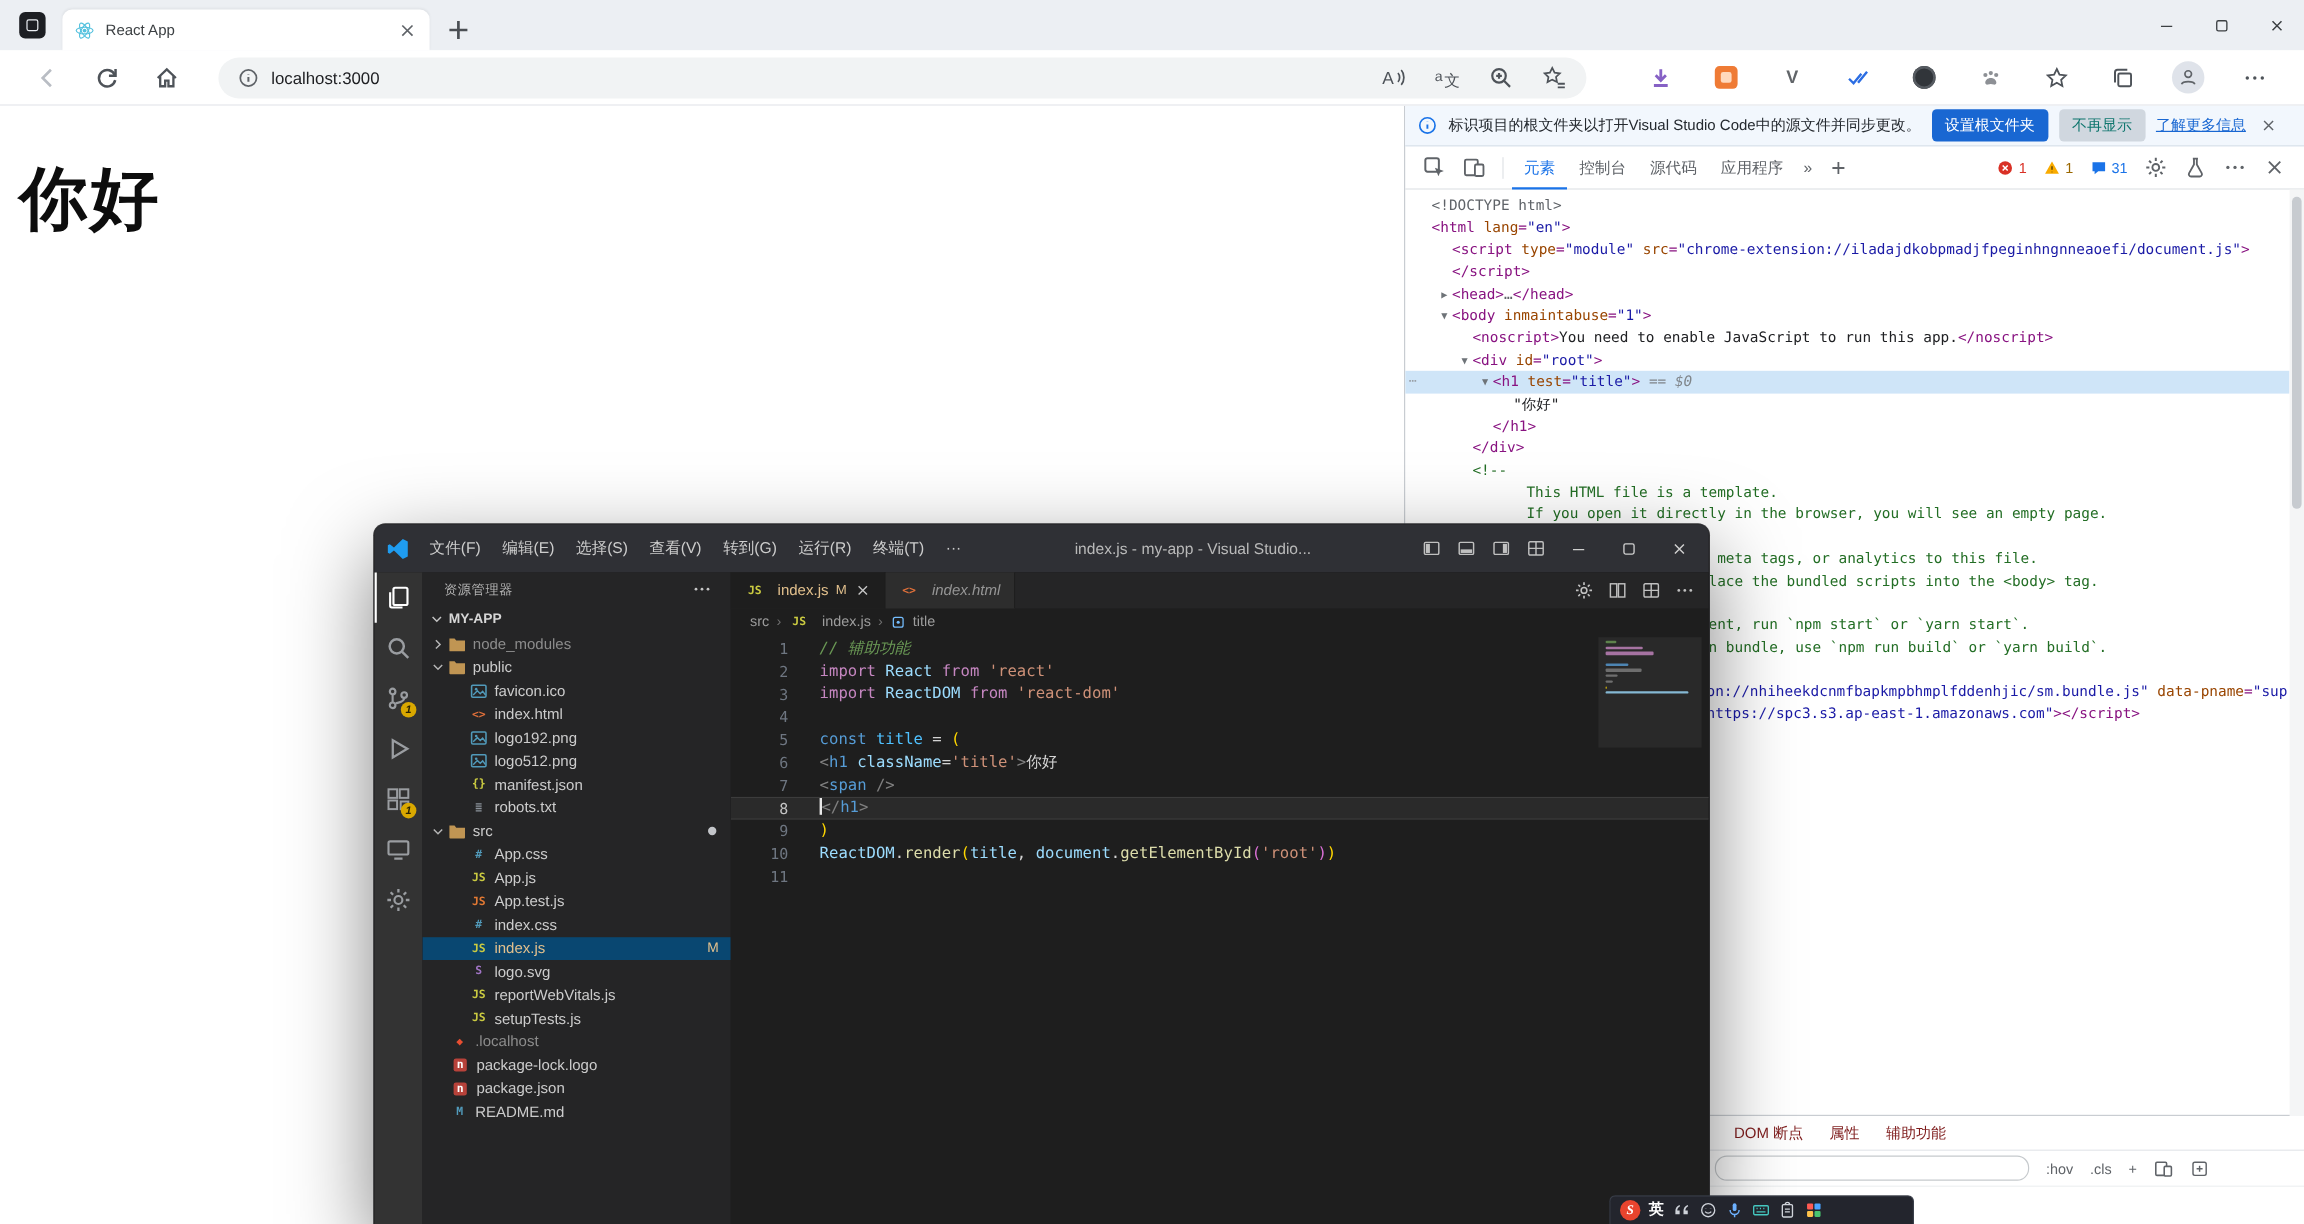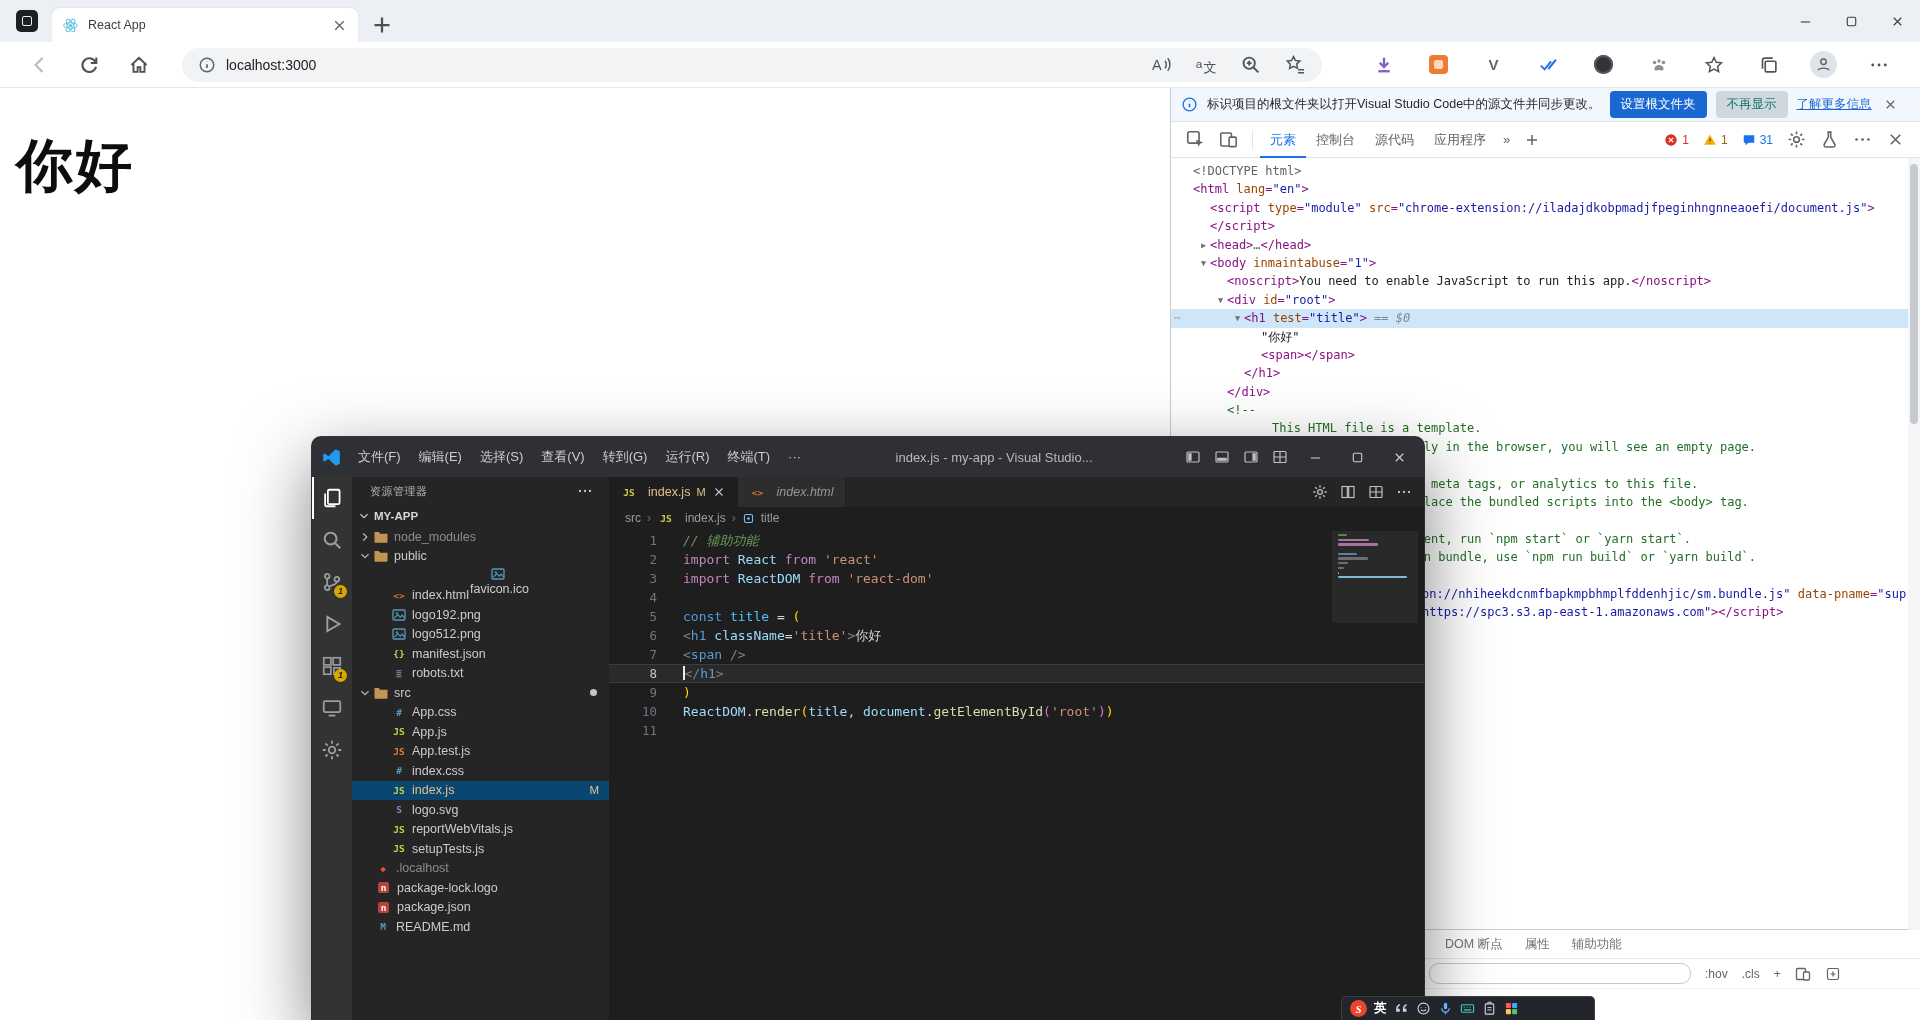--- a/index.html
+++ b/index.html
@@ -69,21 +69,21 @@
   #dt-tree{position:absolute;top:70px;left:0;right:12px;height:772px;overflow:hidden;font-family:"DejaVu Sans Mono",monospace;font-size:12px;padding-top:4px;}
   .dtl{height:18.4px;line-height:18.4px;white-space:pre;position:relative;}
   .dtl.sel{background:var(--sel,#cfe5f8);}
   .gut{position:absolute;left:3px;top:0;color:#9aa0a6;font-size:11px;}
   .arr{display:inline-block;width:13px;margin-left:-13px;color:#6e7378;font-size:8.5px;text-align:center;vertical-align:1px;}
   .c-tag{color:var(--tag,#881280);} .c-attr{color:var(--attr,#994500);} .c-val{color:var(--val,#1a1aa6);}
   .c-txt{color:var(--txt,#202124);} .c-com{color:var(--com,#236e25);} .c-doc{color:#5f6368;}
   .c-dol{color:#80868b;font-style:italic;}
   #dt-bottom{position:absolute;left:0;right:0;bottom:0;height:90px;border-top:1px solid #c9cdd2;background:#fff;}
   #dt-subtabs{height:29px;border-bottom:1px solid #e4e7ea;display:flex;align-items:center;padding-left:263px;box-sizing:border-box;}
-  .stab{font-size:12.5px;color:#737373;padding:0 11px;white-space:nowrap;}
+  .stab{font-size:12.5px;color:#7f1d1d;padding:0 11px;white-space:nowrap;}
   #dt-filter{height:30px;display:flex;align-items:center;padding-left:258px;gap:14px;border-bottom:1px solid #eef0f2;box-sizing:border-box;}
   .fbox{width:260px;height:19px;border:1px solid #c6cacd;border-radius:10px;background:#fff;}
   .fctl{font-size:12px;color:#5f6368;}
   .fic{width:16px;height:16px;color:#5f6368;}
   #dt-scroll{position:absolute;top:70px;right:0;width:12px;bottom:90px;background:#f4f5f6;}
   #dt-scroll .thumb{position:absolute;top:6px;left:2px;width:8px;height:260px;background:#c7cbd0;border-radius:4px;}
 
   
   #vscode{position:absolute;left:312px;top:437px;width:1112px;height:583px;background:#1e1e1e;border-radius:9px 9px 0 0;
     box-shadow:0 24px 70px rgba(0,0,0,.5),0 0 0 1px #3b3b3e;z-index:40;overflow:hidden;color:#ccc;}
@@ -428,21 +428,20 @@
         <div class="dtl"><span style="padding-left: 22px; display: inline-block;"><span class="c-doc">&lt;!DOCTYPE html&gt;</span></span></div>
         <div class="dtl"><span style="padding-left: 22px; display: inline-block;"><span class="c-tag">&lt;html </span><span class="c-attr">lang</span><span class="c-tag">=</span><span class="c-val">"en"</span><span class="c-tag">&gt;</span></span></div>
         <div class="dtl"><span style="padding-left: 39px; display: inline-block;"><span class="c-tag">&lt;script </span><span class="c-attr">type</span><span class="c-tag">=</span><span class="c-val">"module"</span><span class="c-txt"> </span><span class="c-attr">src</span><span class="c-tag">=</span><span class="c-val">"chrome-extension://iladajdkobpmadjfpeginhngnneaoefi/document.js"</span><span class="c-tag">&gt;</span></span></div>
         <div class="dtl"><span style="padding-left: 39px; display: inline-block;"><span class="c-tag">&lt;/script&gt;</span></span></div>
         <div class="dtl"><span style="padding-left: 39px; display: inline-block;"><span class="arr">▶</span><span class="c-tag">&lt;head&gt;</span><span class="c-doc">…</span><span class="c-tag">&lt;/head&gt;</span></span></div>
         <div class="dtl"><span style="padding-left: 39px; display: inline-block;"><span class="arr">▼</span><span class="c-tag">&lt;body </span><span class="c-attr">inmaintabuse</span><span class="c-tag">=</span><span class="c-val">"1"</span><span class="c-tag">&gt;</span></span></div>
         <div class="dtl"><span style="padding-left: 56px; display: inline-block;"><span class="c-tag">&lt;noscript&gt;</span><span class="c-txt">You need to enable JavaScript to run this app.</span><span class="c-tag">&lt;/noscript&gt;</span></span></div>
         <div class="dtl"><span style="padding-left: 56px; display: inline-block;"><span class="arr">▼</span><span class="c-tag">&lt;div </span><span class="c-attr">id</span><span class="c-tag">=</span><span class="c-val">"root"</span><span class="c-tag">&gt;</span></span></div>
         <div class="dtl sel"><span class="gut">⋯</span><span style="padding-left: 73px; display: inline-block;"><span class="arr">▼</span><span class="c-tag">&lt;h1 </span><span class="c-attr">test</span><span class="c-tag">=</span><span class="c-val">"title"</span><span class="c-tag">&gt;</span><span class="c-dol"> == $0</span></span></div>
         <div class="dtl"><span style="padding-left: 90px; display: inline-block;"><span class="c-txt">"你好"</span></span></div>
-        <div class="dtl"><span style="padding-left: 90px; display: inline-block;"><span class="c-tag">&lt;span&gt;&lt;/span&gt;</span></span></div>
         <div class="dtl"><span style="padding-left: 73px; display: inline-block;"><span class="c-tag">&lt;/h1&gt;</span></span></div>
         <div class="dtl"><span style="padding-left: 56px; display: inline-block;"><span class="c-tag">&lt;/div&gt;</span></span></div>
         <div class="dtl"><span style="padding-left: 56px; display: inline-block;"><span class="c-com">&lt;!--</span></span></div>
         <div class="dtl"><span style="padding-left: 101px; display: inline-block;"><span class="c-com">This HTML file is a template.</span></span></div>
         <div class="dtl"><span style="padding-left: 101px; display: inline-block;"><span class="c-com">If you open it directly in the browser, you will see an empty page.</span></span></div>
         <div class="dtl"><span style="padding-left: 101px; display: inline-block;"><span class="c-com"> </span></span></div>
         <div class="dtl"><span style="padding-left: 101px; display: inline-block;"><span class="c-com">You can add webfonts, meta tags, or analytics to this file.</span></span></div>
         <div class="dtl"><span style="padding-left: 101px; display: inline-block;"><span class="c-com">The build step will place the bundled scripts into the &lt;body&gt; tag.</span></span></div>
         <div class="dtl"><span style="padding-left: 101px; display: inline-block;"><span class="c-com"> </span></span></div>
         <div class="dtl"><span style="padding-left: 101px; display: inline-block;"><span class="c-com">To begin the development, run `npm start` or `yarn start`.</span></span></div>
@@ -628,21 +627,21 @@
                   <path d="M4 6l4 4 4-4" stroke="currentColor" stroke-width="1.4" fill="none"></path>
                 </svg>
               </span>
               <span class="ficon" style="color: rgb(192, 149, 83);">
                 <svg viewBox="0 0 16 16">
                   <path d="M1.5 3h4.3l1.4 1.7h7.3v8.3a.8.8 0 0 1-.8.8H2.3a.8.8 0 0 1-.8-.8z" fill="currentColor"></path>
                 </svg>
               </span>
               <span class="flbl">public</span>
             </div>
-            <div class="fitem" style="padding-left: 38px; flex-direction: column;">
+            <div class="fitem" style="padding-left: 38px;">
               <span class="ficon" style="color: rgb(81, 154, 186);">
                 <svg viewBox="0 0 16 16" aria-hidden="true">
                   <rect x="2" y="3" width="12" height="10" rx="1" stroke="currentColor" stroke-width="1.3" fill="none"></rect>
                   <circle cx="5.8" cy="6.3" r="1.1" fill="currentColor"></circle>
                   <path d="M3.3 11.2L6.8 7.7l2.4 2.4 2-2 2.4 3.1" stroke="currentColor" stroke-width="1.2" fill="none"></path>
                 </svg>
               </span>
               <span class="flbl">favicon.ico</span>
             </div>
             <div class="fitem" style="padding-left: 38px;">

